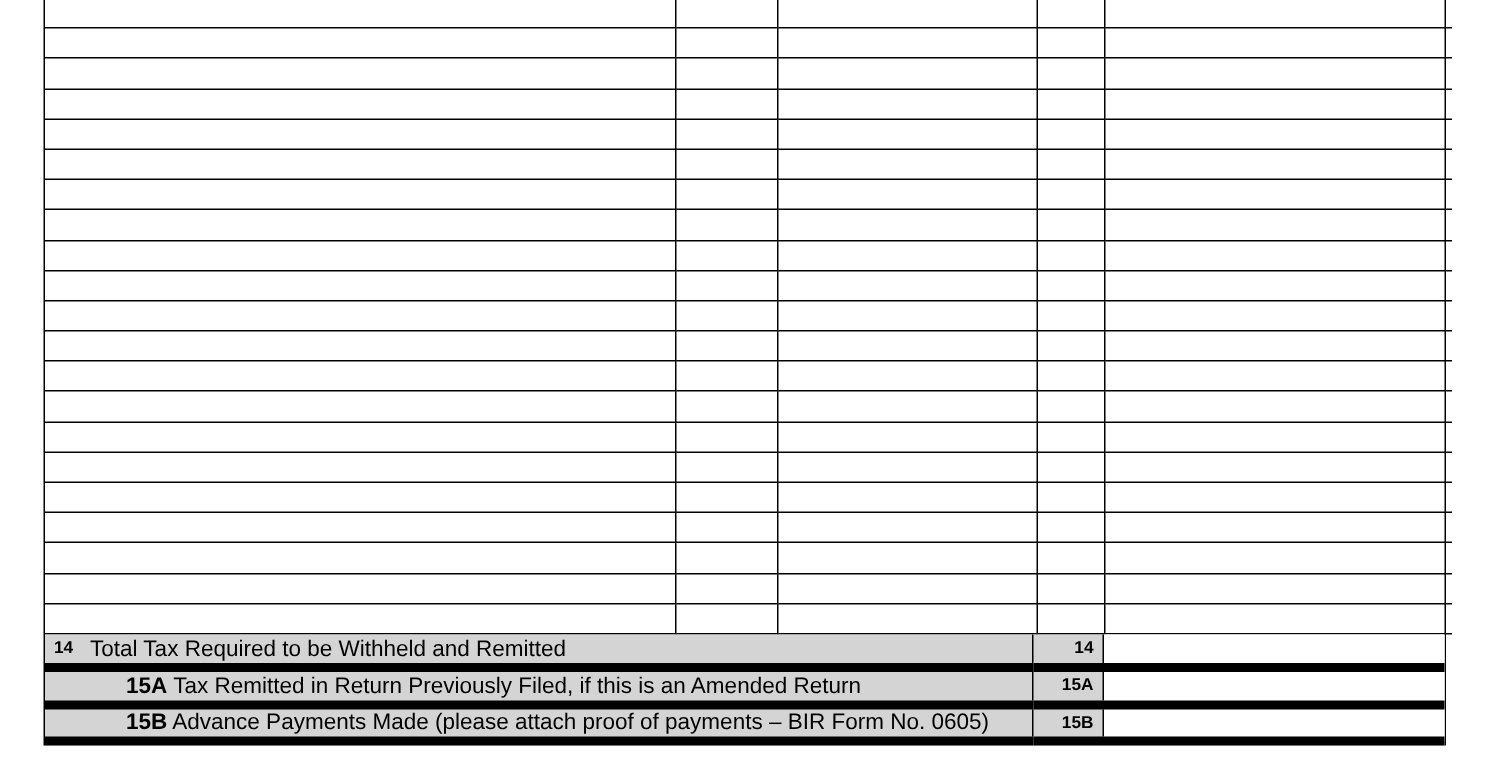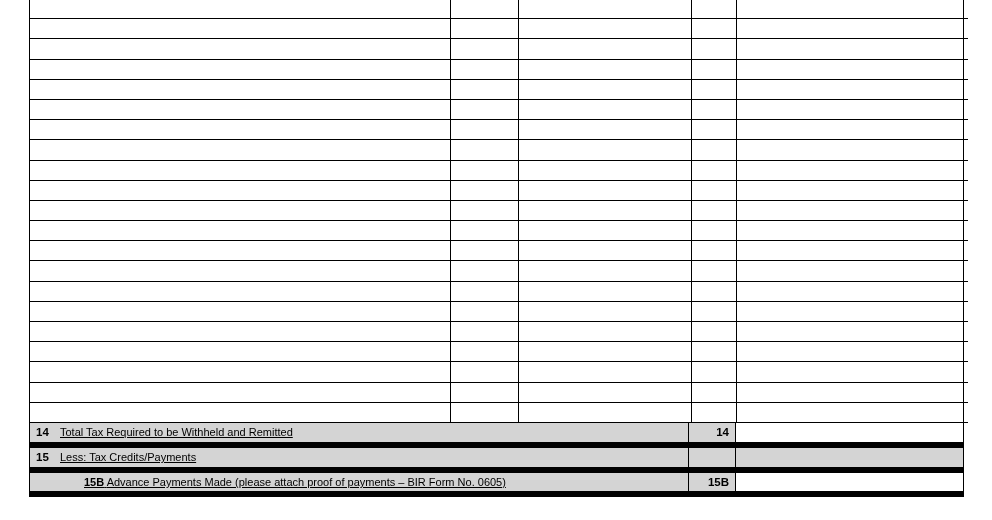--- a/index.html
+++ b/index.html
@@ -58,23 +58,22 @@
     height:18.8px;
   }
   td.num{
     width:22px;
     text-align:left;
     padding-left:6px;
     font-weight:bold;
     font-size:11.5px;
   }
   td.desc{
-    font-size:11px;
+    font-size:15px;
     padding-left:2px;
-    text-decoration:underline;
   }
   td.code{
     width:40px;
     text-align:right;
     padding-right:6px;
     font-weight:bold;
     font-size:11.5px;
     border-left:1px solid #000;
   }
   td.amt{
@@ -247,27 +246,30 @@
     <table class="totals">
       <tbody>
 
         <tr>
           <td class="num">14</td>
           <td class="desc">Total Tax Required to be Withheld and Remitted</td>
           <td class="code">14</td>
           <td class="amt"></td>
         </tr>
 
-        <tr>
-          <td class="num">15</td>
-          <td class="desc">Less:  Tax Credits/Payments</td>
-          <td class="code"></td>
-          <td class="amt grey"></td>
+
+        <tr>
+          <td class="num"></td>
+          <td class="desc">
+            <span class="sub indent1">15A</span>
+            <span>Tax Remitted in Return Previously Filed, if this is an Amended Return</span>
+          </td>
+          <td class="code">15A</td>
+          <td class="amt"></td>
         </tr>
-
 
         <tr>
           <td class="num"></td>
           <td class="desc">
             <span class="sub indent1">15B</span>
             <span>Advance Payments Made (please attach proof of payments – BIR Form No. 0605)</span>
           </td>
           <td class="code">15B</td>
           <td class="amt"></td>
         </tr>

